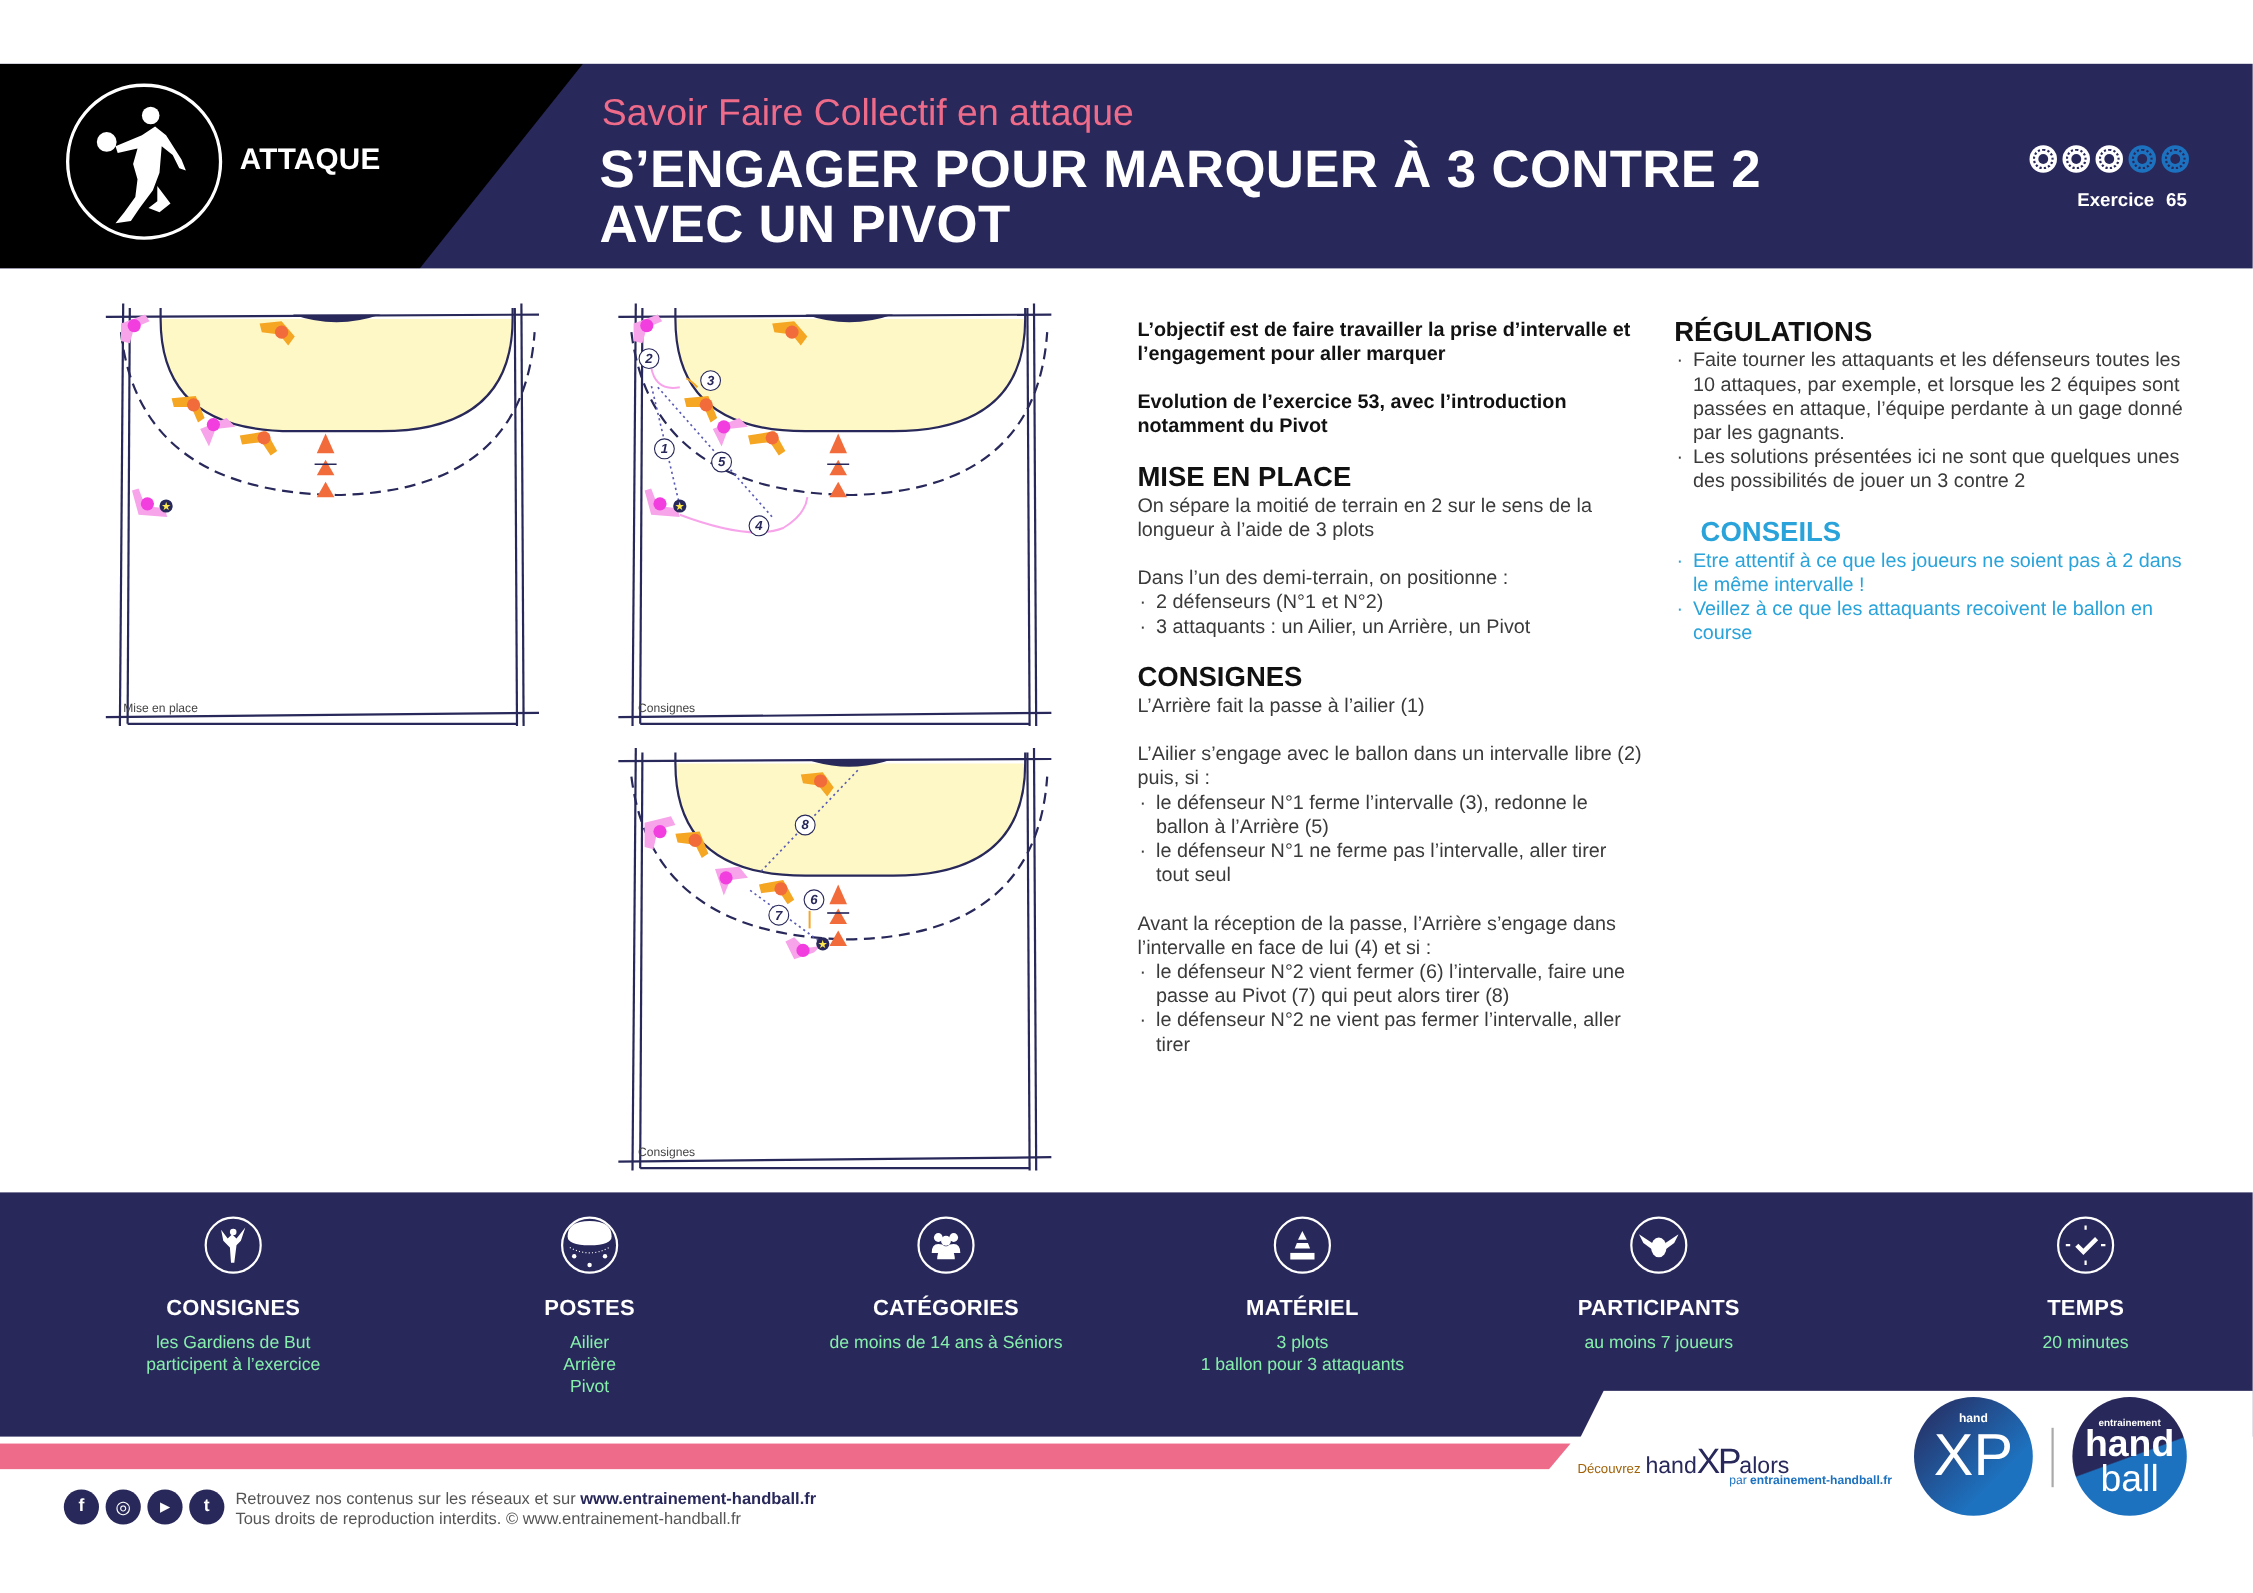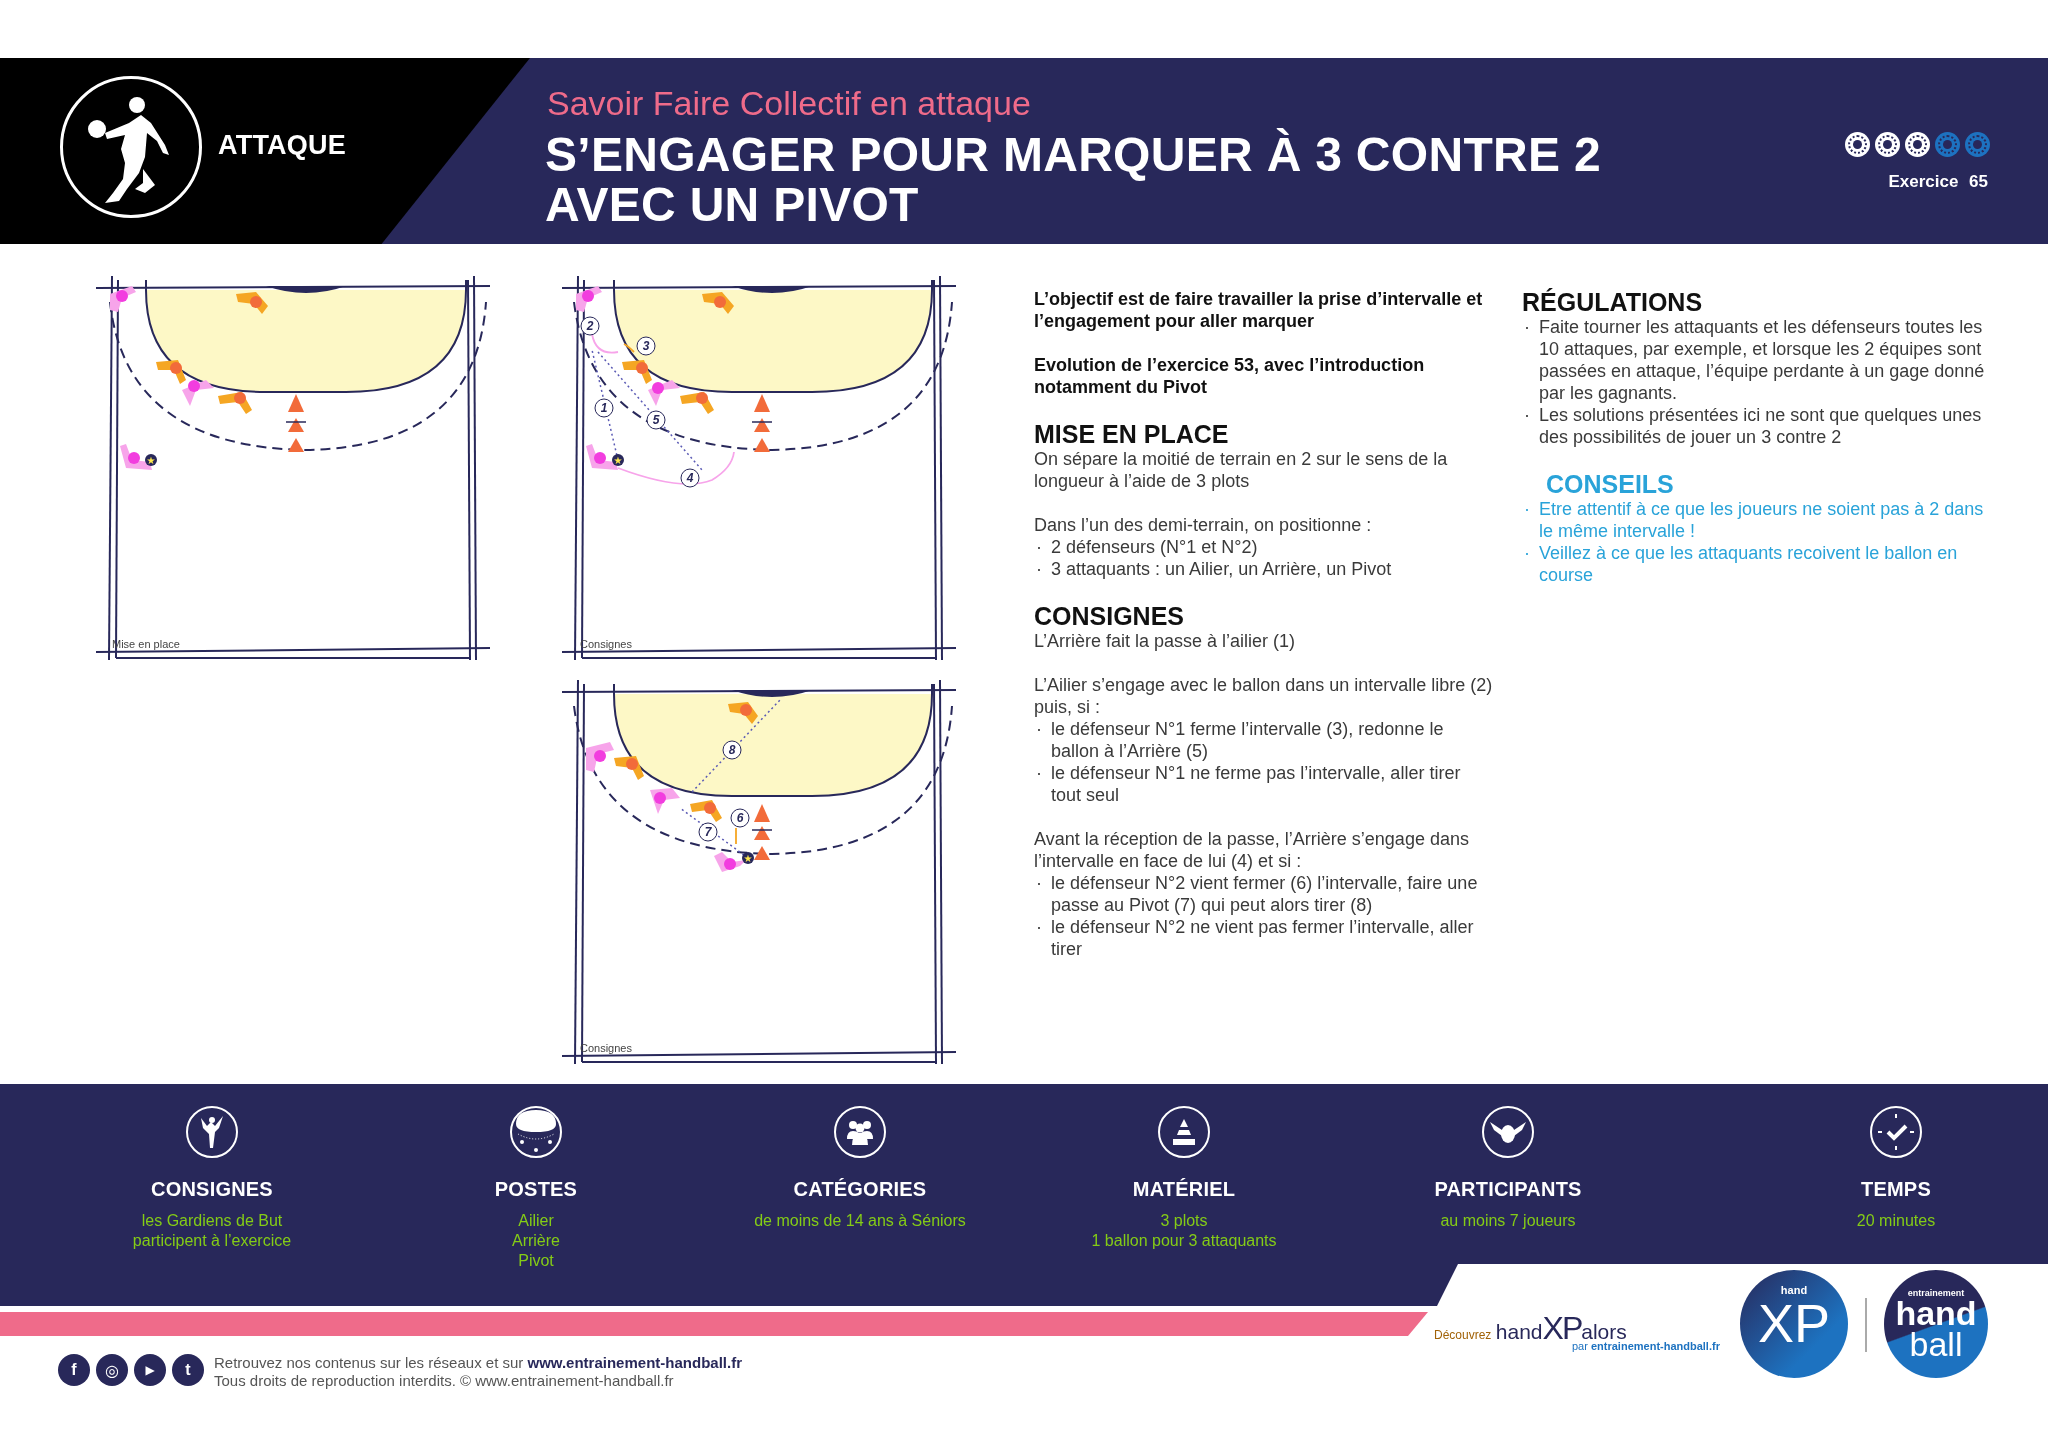--- a/index.html
+++ b/index.html
@@ -37,21 +37,21 @@
   .col li { padding-left: 17px; position: relative; }
   .col li::before { content: "·"; position: absolute; left: 2px; top: 0; }
   .col.right h2.blue { color: #29a3d9; margin-left: 24px; }
   .col.right .blue-text { color: #29a3d9; }
 
   
   .info-band { position: absolute; left: 0; top: 1084px; width: 2048px; height: 222px; background: #28285a; }
   .info-item { position: absolute; top: 22px; width: 320px; text-align: center; color: #fff; }
   .info-icon { width: 52px; height: 52px; border: 2px solid #fff; border-radius: 50%; margin: 0 auto; position: relative; display: flex; align-items: center; justify-content: center; }
   .info-title { font-weight: 700; font-size: 20px; margin-top: 20px; letter-spacing: 0.2px; }
-  .info-text { font-size: 16px; line-height: 20px; margin-top: 10px; color: #84cc16; }
+  .info-text { font-size: 16px; line-height: 20px; margin-top: 10px; color: #86efac; }
 
   .white-notch { position: absolute; left: 1428px; top: 1264px; width: 640px; height: 60px; background: #fff;
                  clip-path: polygon(30px 0, 100% 0, 100% 100%, 0 100%); }
   .pink-stripe { position: absolute; left: 0; top: 1312px; width: 1428px; height: 24px; background: #ef6b8a;
                  clip-path: polygon(0 0, 100% 0, 98.6% 100%, 0 100%); }
 
   .socials { position: absolute; left: 58px; top: 1354px; display: flex; gap: 6px; }
   .social { width: 32px; height: 32px; border-radius: 50%; background: #28285a; color: #fff; font-weight: 700; font-size: 16px; display: flex; align-items: center; justify-content: center; }
   .footer-text { position: absolute; left: 214px; top: 1354px; font-size: 15px; line-height: 18px; color: #555; }
   .footer-text b { color: #28285a; }

